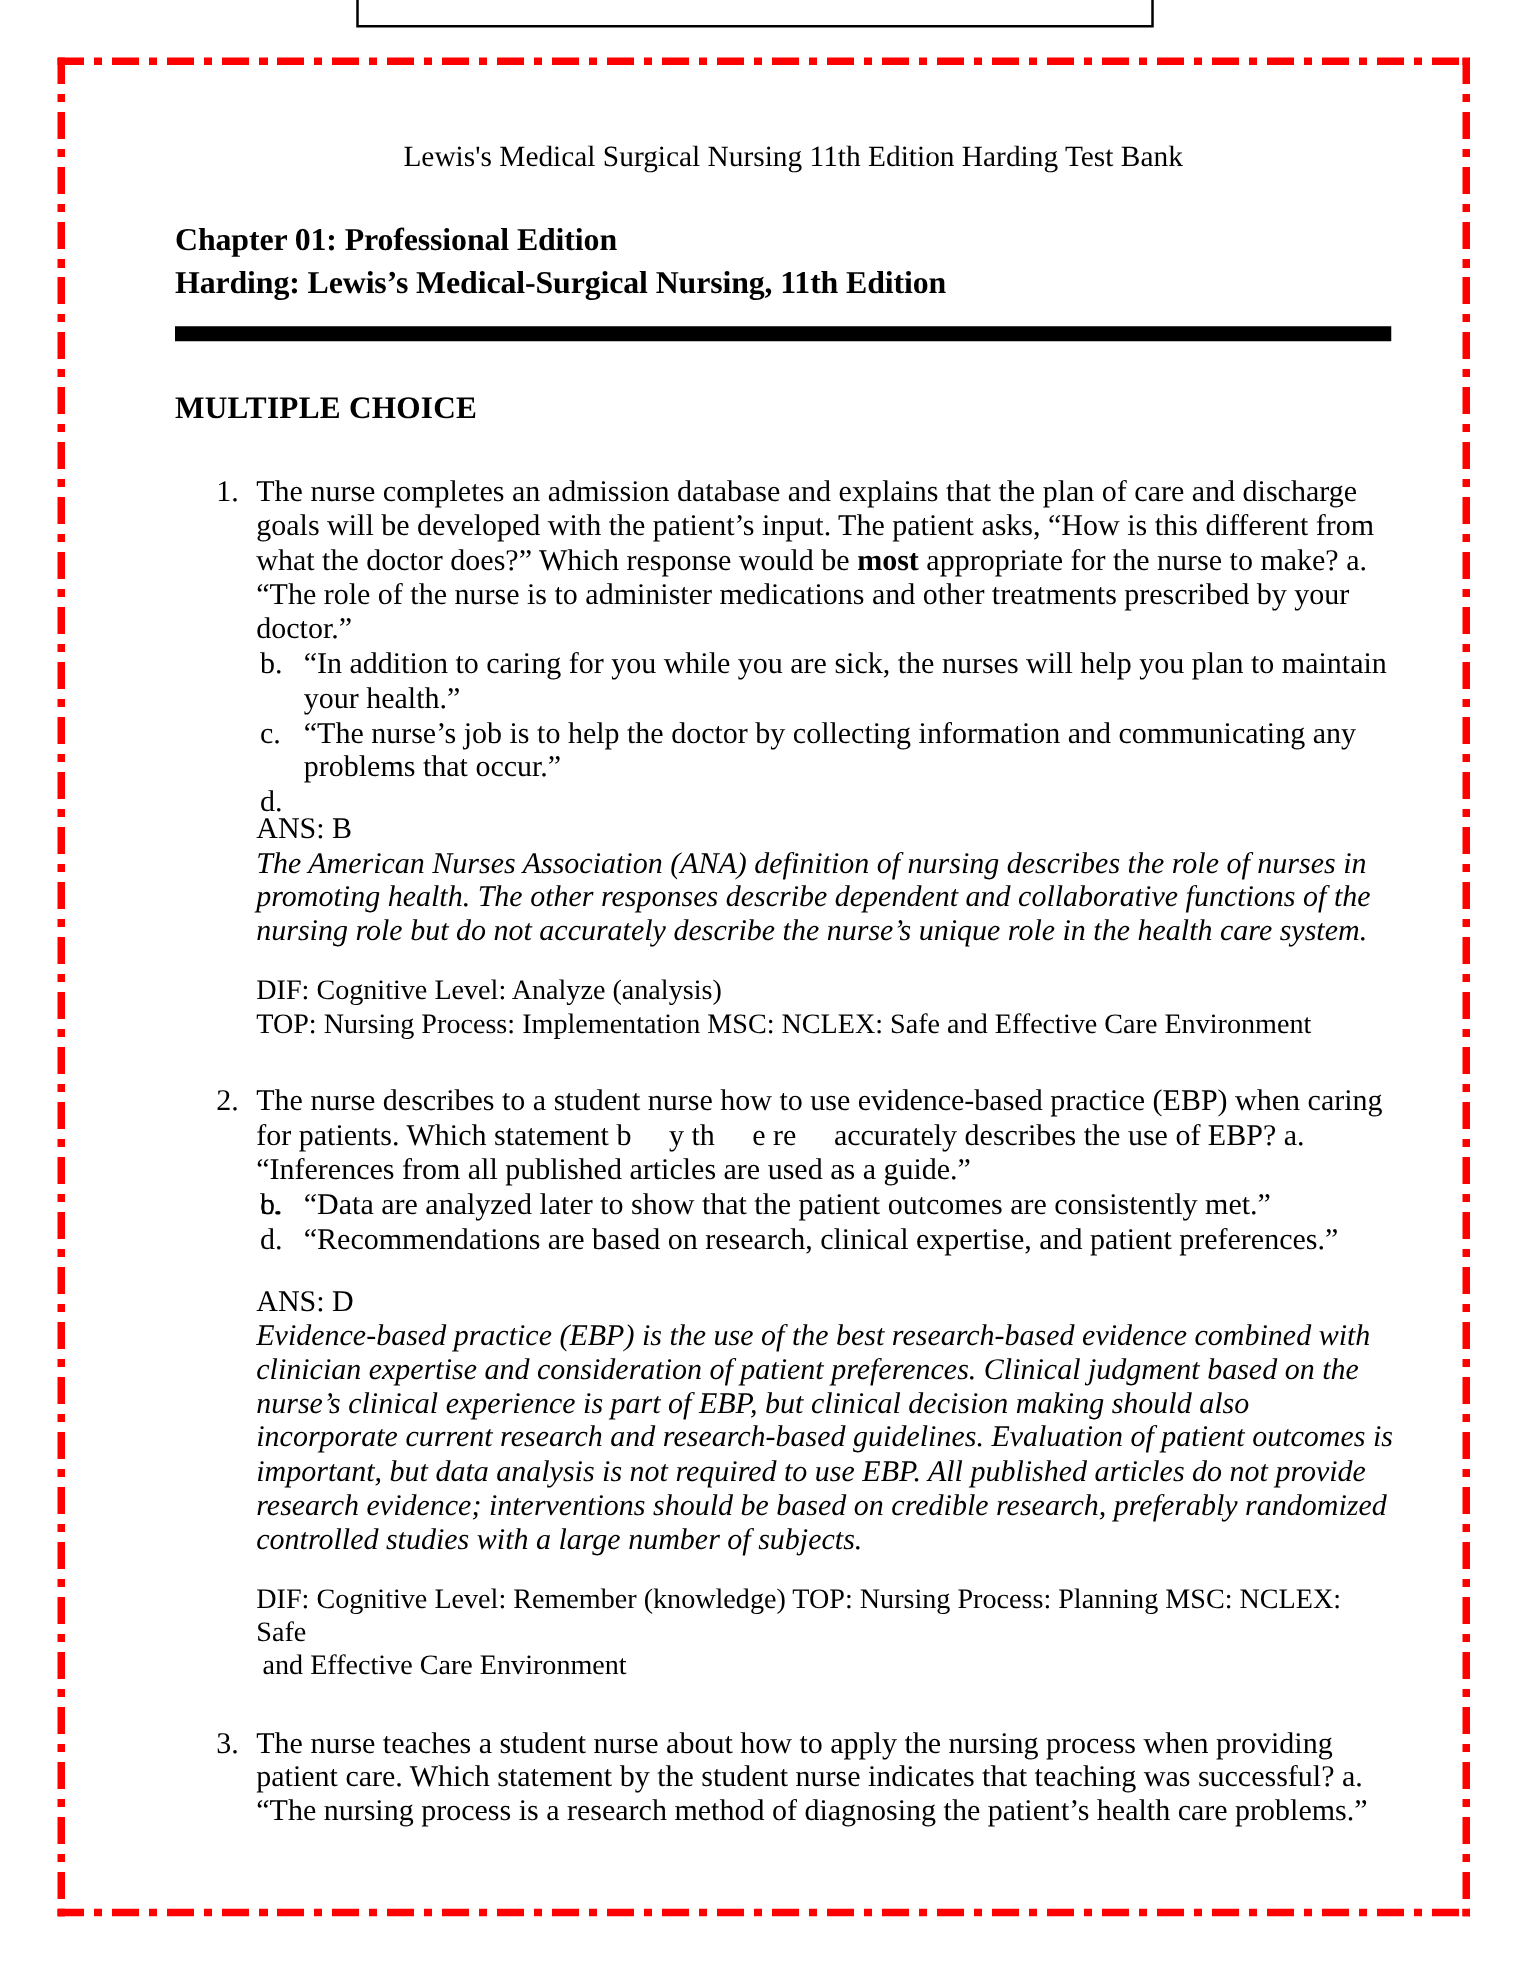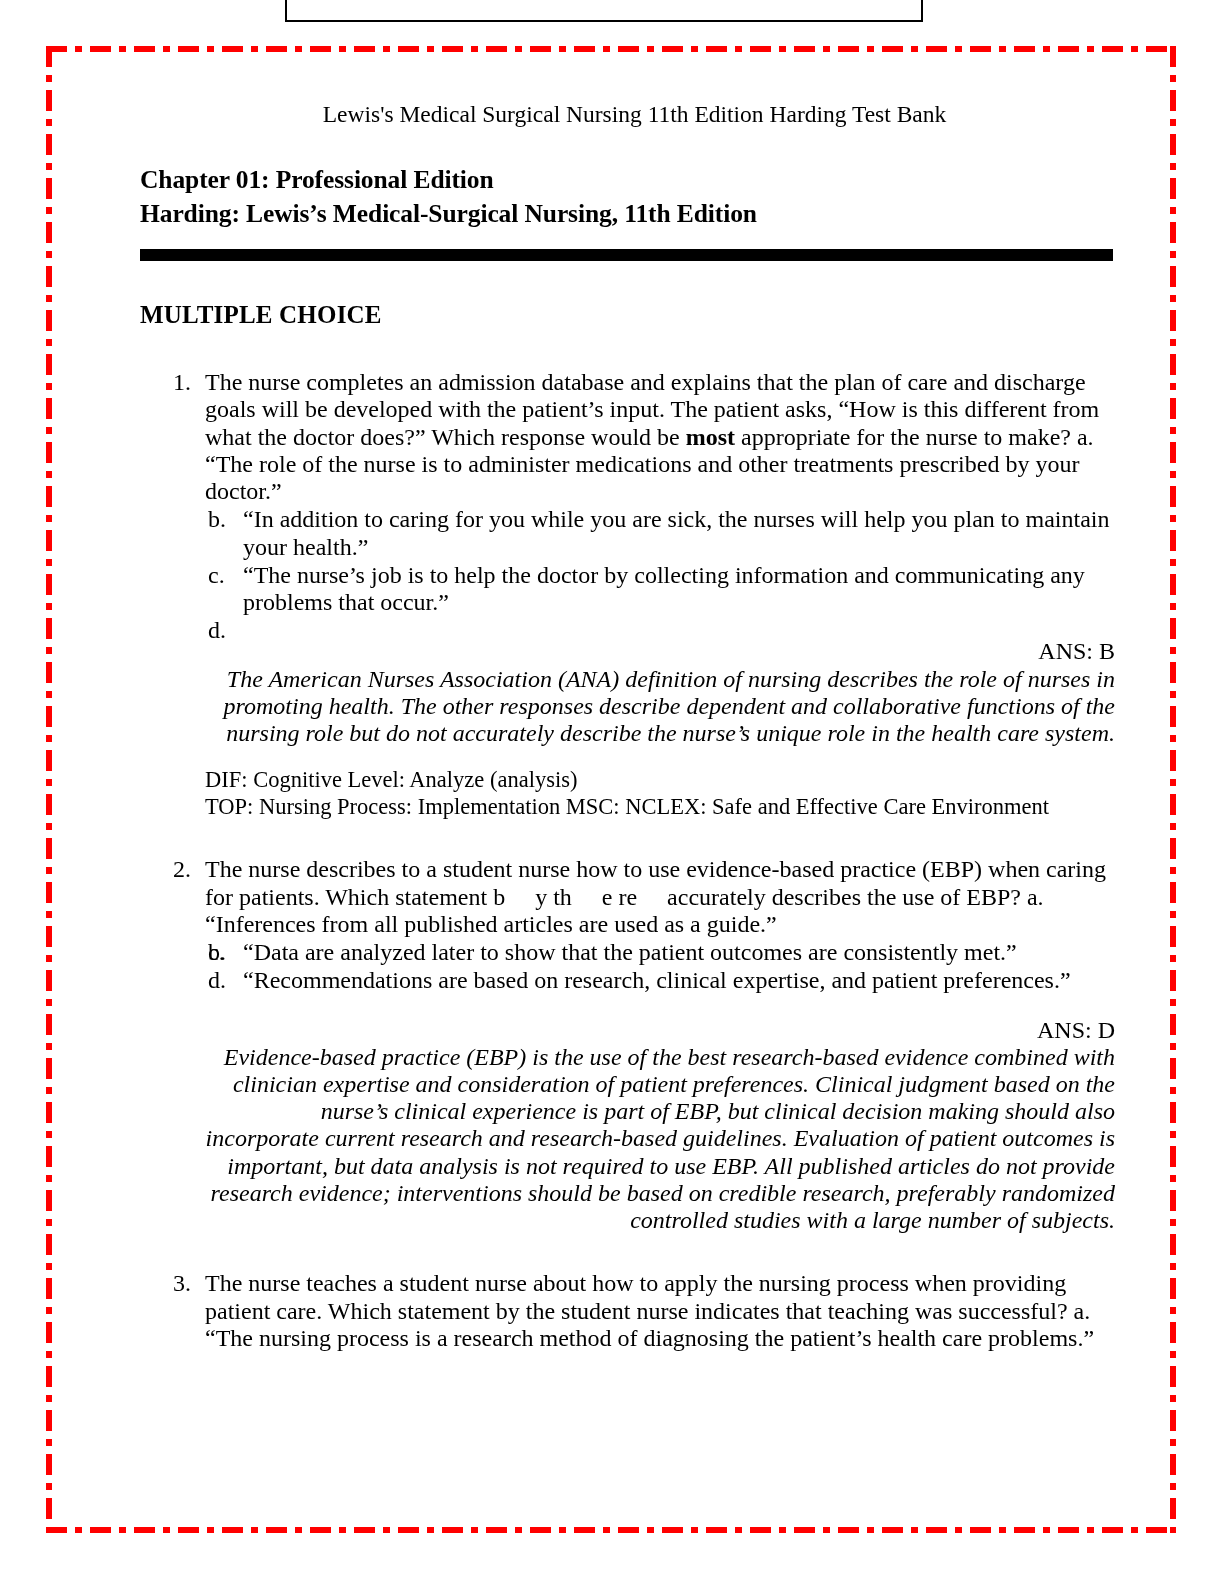--- a/index.html
+++ b/index.html
@@ -74,21 +74,21 @@
     position: absolute;
     left: 140px;
     top: 96px;
     width: 975px;
   }
 
   .running-head {
     text-align: center;
     font-size: 23.5px;
     line-height: 1.25;
-    margin: 4px 0 34px 0;
+    margin: 16px 0 34px 0;
     padding-left: 14px;
   }
 
   .chapter-title {
     font-weight: bold;
     font-size: 25.5px;
     line-height: 1.33;
     margin: 0;
     letter-spacing: -0.1px;
   }
@@ -141,21 +141,20 @@
     position: absolute;
     left: 68px;
     top: 0;
   }
 
   .ans-block {
     margin-top: 22px;
     padding-left: 65px;
     font-size: 24px;
     line-height: 1.135;
-    text-align: right;
   }
   .ans-line { margin: 0; }
   .rationale { margin: 0; font-style: italic; }
 
   .dif-block {
     margin-top: 20px;
     padding-left: 65px;
     font-size: 22.5px;
     line-height: 1.18;
   }
@@ -230,20 +229,24 @@
         <span class="opt-letter">c.</span><span>“Data are analyzed later to show that the patient outcomes are consistently met.”</span>
       </li>
       <li>
         <span class="opt-letter">d.</span><span>“Recommendations are based on research, clinical expertise, and patient preferences.”</span>
       </li>
     </ul>
     <div class="ans-block">
       <p class="ans-line">ANS: D</p>
       <p class="rationale">Evidence-based practice (EBP) is the use of the best research-based evidence combined with clinician expertise and consideration of patient preferences. Clinical judgment based on the nurse’s clinical experience is part of EBP, but clinical decision making should also incorporate current research and research-based guidelines. Evaluation of patient outcomes is important, but data analysis is not required to use EBP. All published articles do not provide research evidence; interventions should be based on credible research, preferably randomized controlled studies with a large number of subjects.</p>
     </div>
+    <div class="dif-block">
+      <p>DIF: Cognitive Level: Remember (knowledge)  TOP: Nursing Process: Planning MSC: NCLEX: Safe</p>
+      <p class="wrap-indent">and Effective Care Environment</p>
+    </div>
   </div>
 
   <div class="q-block">
     <div class="q-main">
       <span class="q-num">3.</span><span>The nurse teaches a student nurse about how to apply the nursing process when providing patient care. Which statement by the student nurse indicates that teaching was successful? a. “The nursing process is a research method of diagnosing the patient’s health care problems.”</span>
     </div>
   </div>
 
 </div>
 

